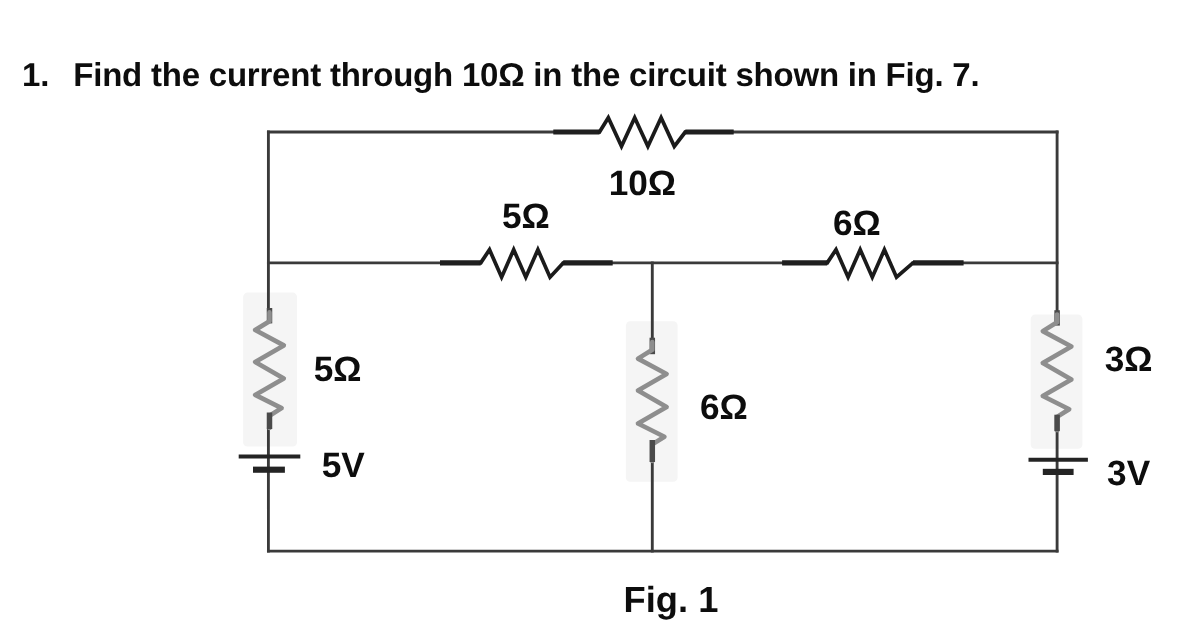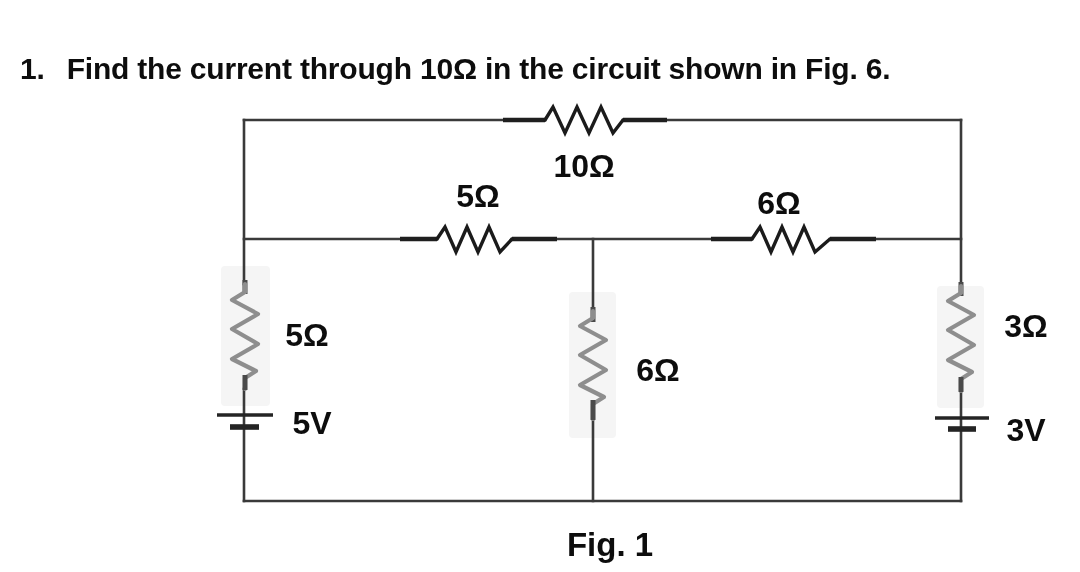--- a/index.html
+++ b/index.html
@@ -31,21 +31,21 @@
   .lbl{font-family:"Liberation Sans", sans-serif;font-weight:bold;font-size:32px;fill:var(--ink);}
   .cap{font-size:33px;}
 </style>
 </head>
 <body>
 
 <div class="stage">
 
   <div class="problem-title">
     <span class="num">1.</span>
-    <span class="txt">Find the current through 10Ω in the circuit shown in Fig. 6.</span>
+    <span class="txt">Find the current through 10Ω in the circuit shown in Fig. 7.</span>
   </div>
 
   <svg class="circuit" width="1080" height="572" viewBox="0 0 1080 572" aria-label="circuit figure">
 
     <rect class="shade" x="221" y="266" width="49" height="140" rx="4"></rect>
     <rect class="shade" x="569" y="292" width="47" height="146" rx="4"></rect>
     <rect class="shade" x="937" y="286" width="47" height="122" rx="4"></rect>
 
     <path class="wire" d="M244,120 H545 M623,120 H961"></path>
     <path class="wire" d="M244,239 H437 M512,239 H752 M830,239 H961"></path>

